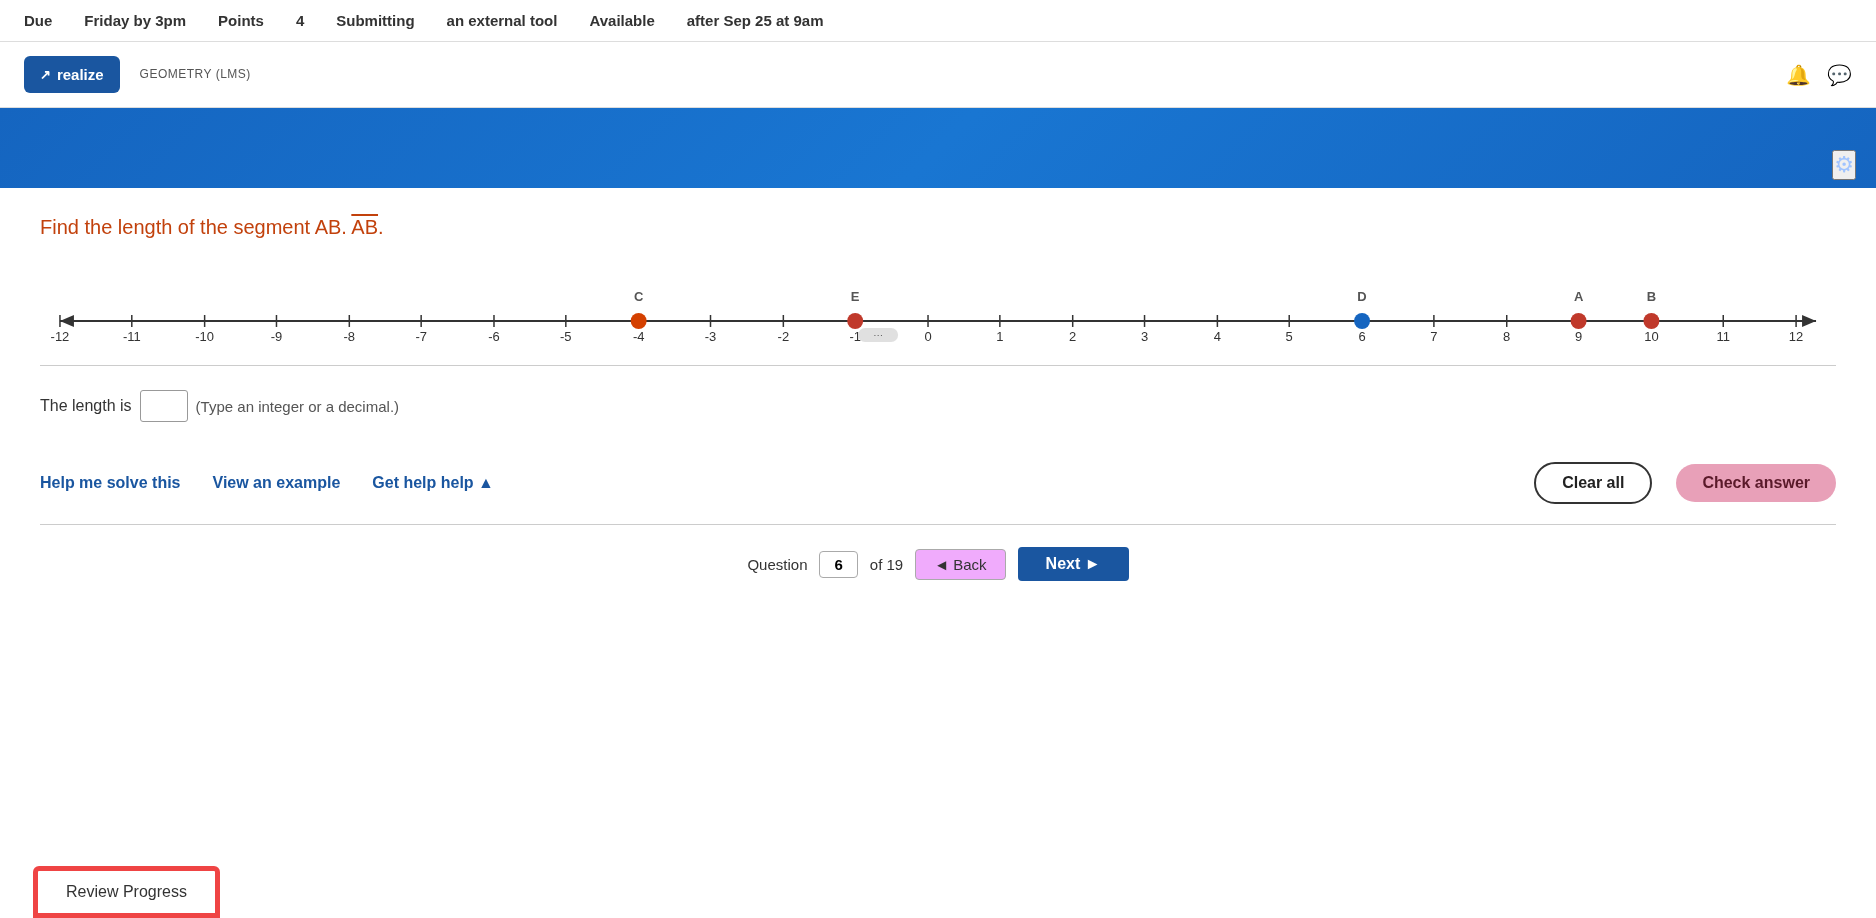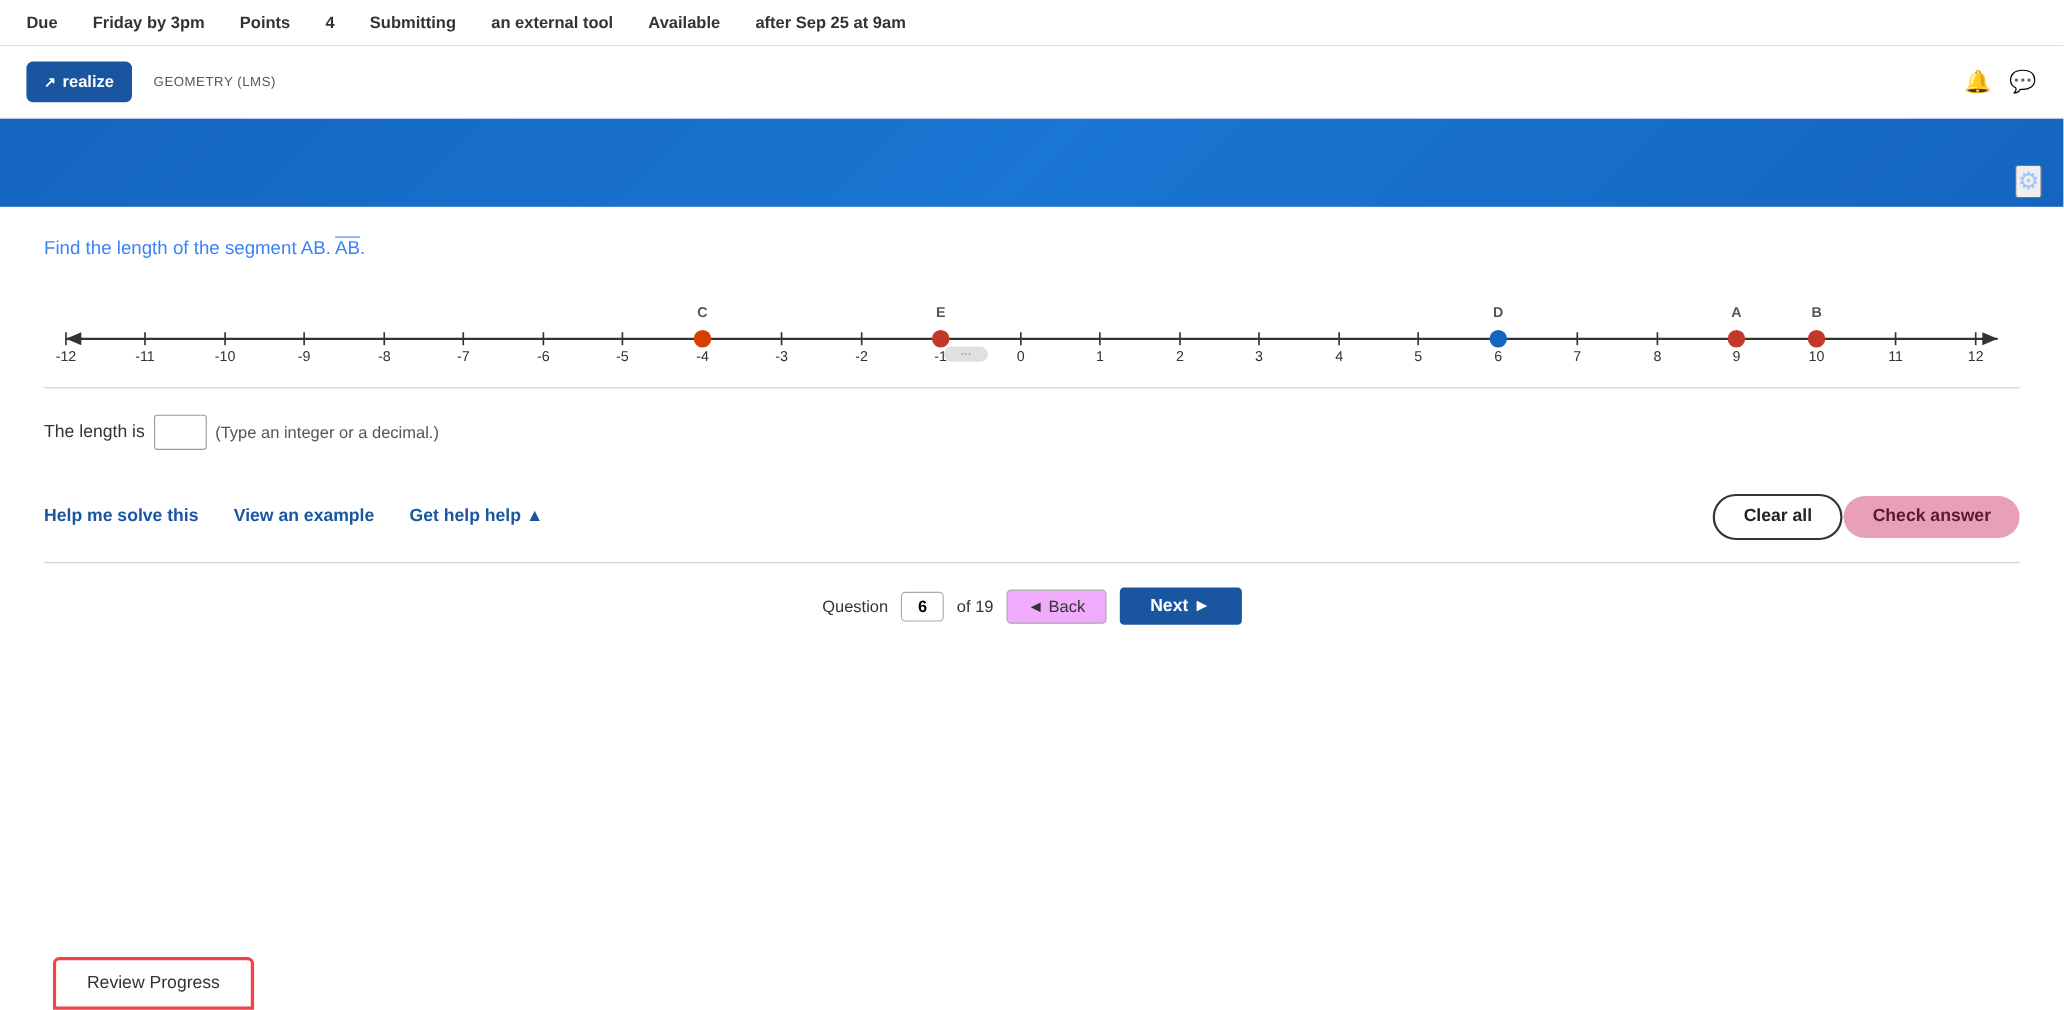--- a/index.html
+++ b/index.html
@@ -88,23 +88,23 @@
       font-size: 22px;
       cursor: pointer;
     }
 
     
     .main-content {
       padding: 28px 40px 20px 40px;
     }
 
     .problem-title {
-      font-size: 17px;
-      color: #3b82f6;
-      margin-bottom: 24px;
+      font-size: 20px;
+      color: #c2410c;
+      margin-bottom: 34px;
     }
     .overline { text-decoration: overline; }
 
     
     .number-line-container {
       position: relative;
       width: 100%;
       height: 80px;
       margin-bottom: 12px;
     }
@@ -157,21 +157,21 @@
       cursor: pointer;
       background: none;
       border: none;
       text-decoration: none;
     }
 
     
     .right-actions {
       margin-left: auto;
       display: flex;
-      gap: 1px;
+      gap: 24px;
       align-items: center;
     }
     .clear-all-btn {
       background: #fff;
       border: 2px solid #333;
       border-radius: 24px;
       padding: 10px 26px;
       font-size: 16px;
       font-weight: 600;
       cursor: pointer;
@@ -242,23 +242,23 @@
       color: #fff;
       display: flex;
       align-items: center;
       gap: 6px;
     }
 
     
     .review-progress-btn {
       position: fixed;
       bottom: 0;
-      left: 16px;
+      left: 1px;
       background: #fff;
-      border: 3px solid #ef4444;
+      border: 5px solid #ef4444;
       border-radius: 6px 6px 0 0;
       padding: 12px 28px;
       font-size: 16px;
       cursor: pointer;
       color: #333;
       margin: 0 32px;
     }
 
     
     .bottom-area {

